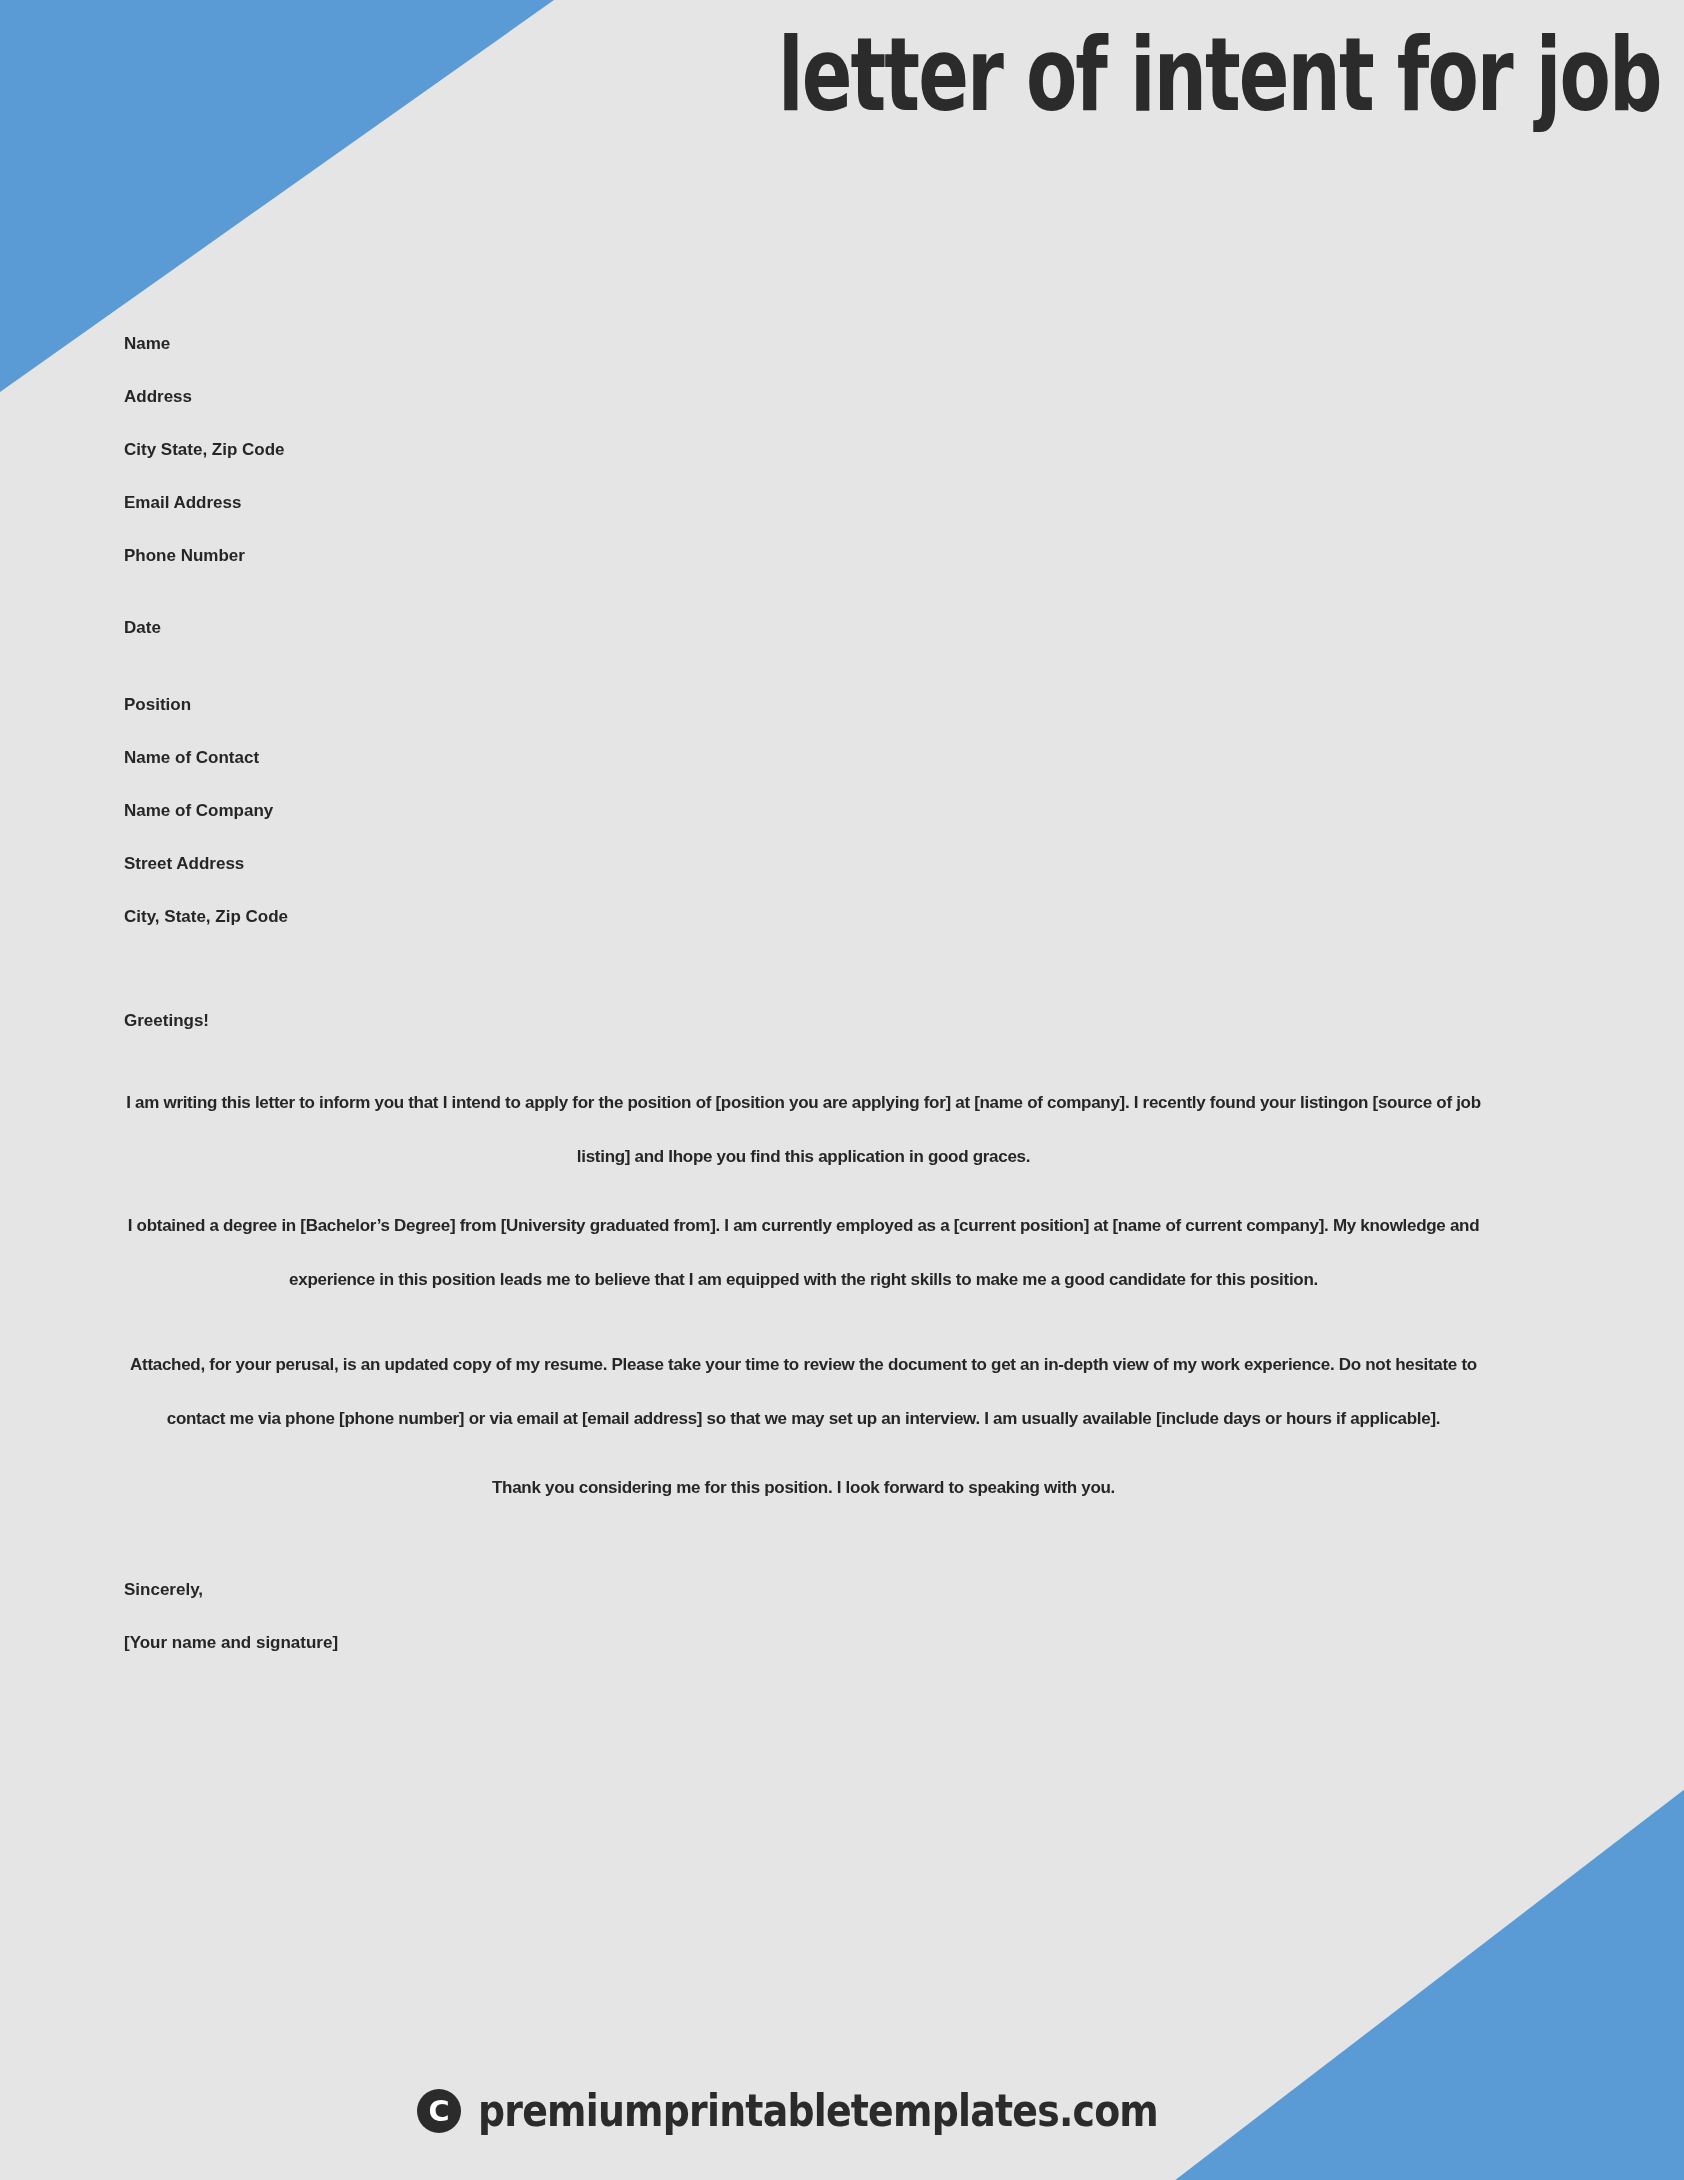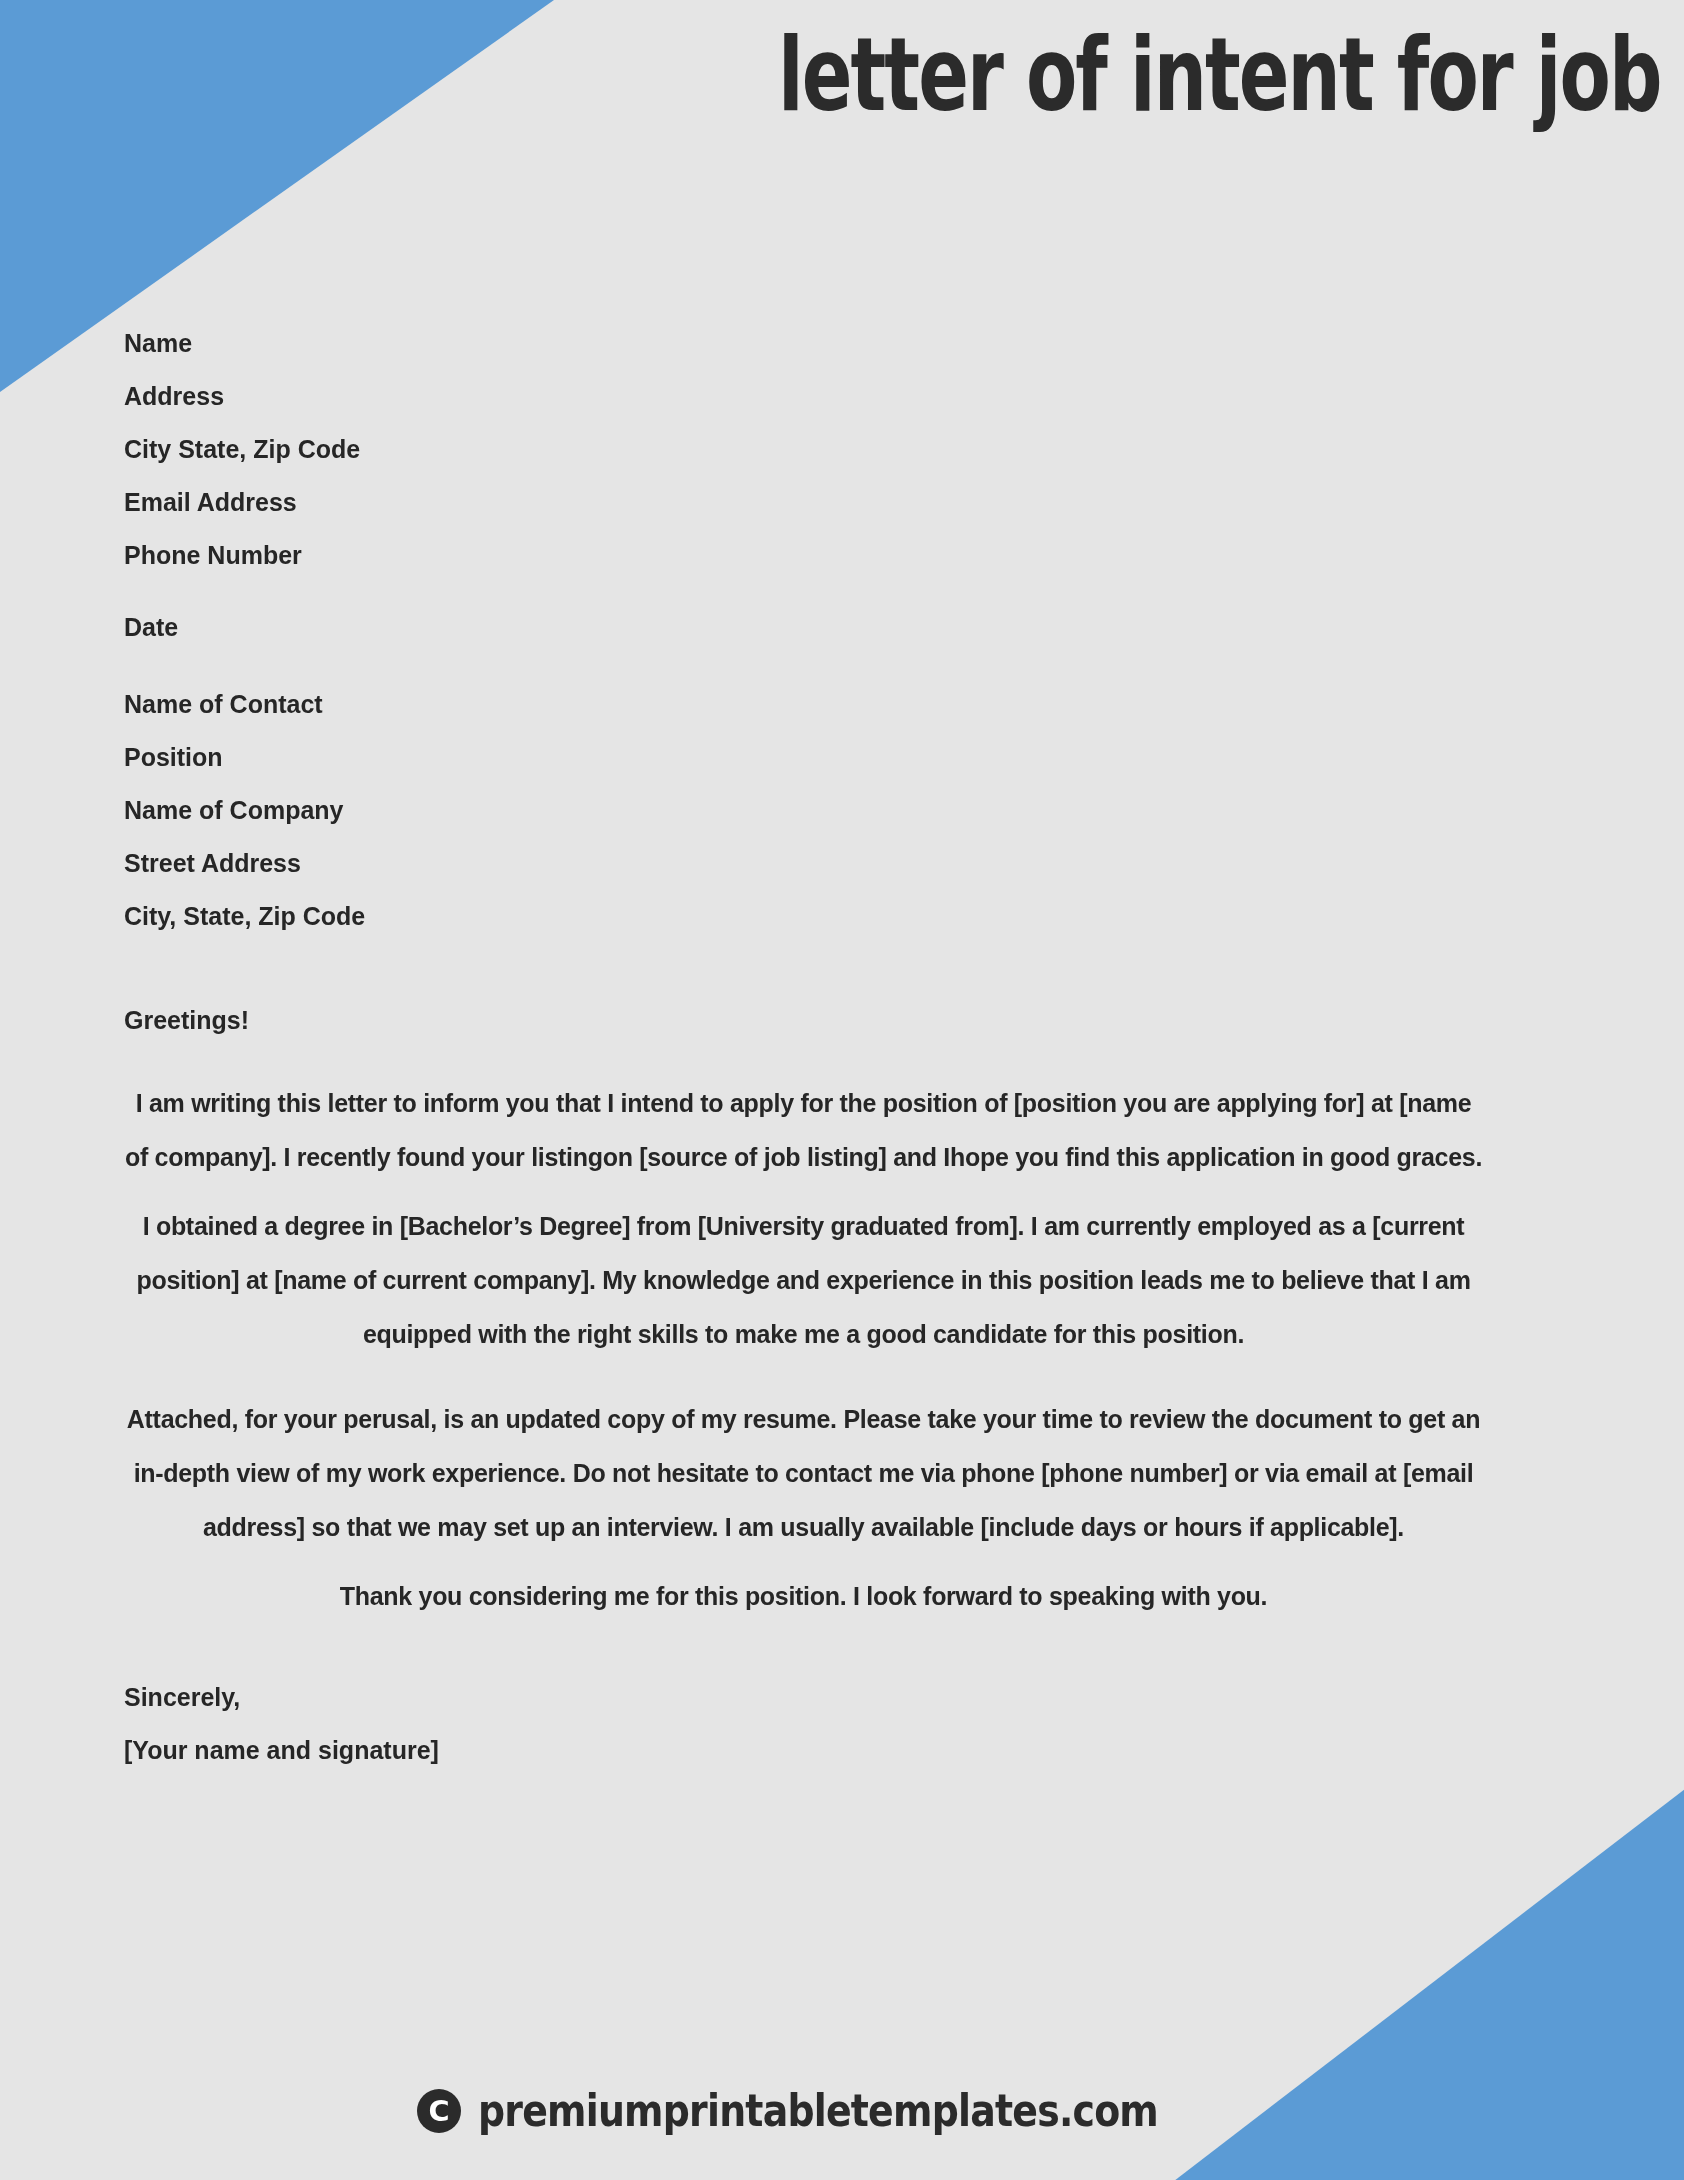--- a/index.html
+++ b/index.html
@@ -58,21 +58,21 @@
   }
 
   
   #letter {
     position: absolute;
     left: 124px;
     top: 317px;
     width: 1359px;
     color: #262626;
     font-weight: 700;
-    font-size: 25px;
+    font-size: 17px;
   }
 
   .addr-block {
     margin: 0;
     padding: 0;
     list-style: none;
   }
 
   .addr-line {
     line-height: 53px;
@@ -158,22 +158,22 @@
       <li class="addr-line">Phone Number</li>
     </ul>
 
     <div class="block-gap-sender"></div>
 
     <div class="addr-line">Date</div>
 
     <div class="block-gap-date"></div>
 
     <ul class="addr-block">
+      <li class="addr-line">Position</li>
       <li class="addr-line">Name of Contact</li>
-      <li class="addr-line">Position</li>
       <li class="addr-line">Name of Company</li>
       <li class="addr-line">Street Address</li>
       <li class="addr-line">City, State, Zip Code</li>
     </ul>
 
     <div class="block-gap-salute"></div>
 
 
     <div class="block-gap-greeting"></div>
 

